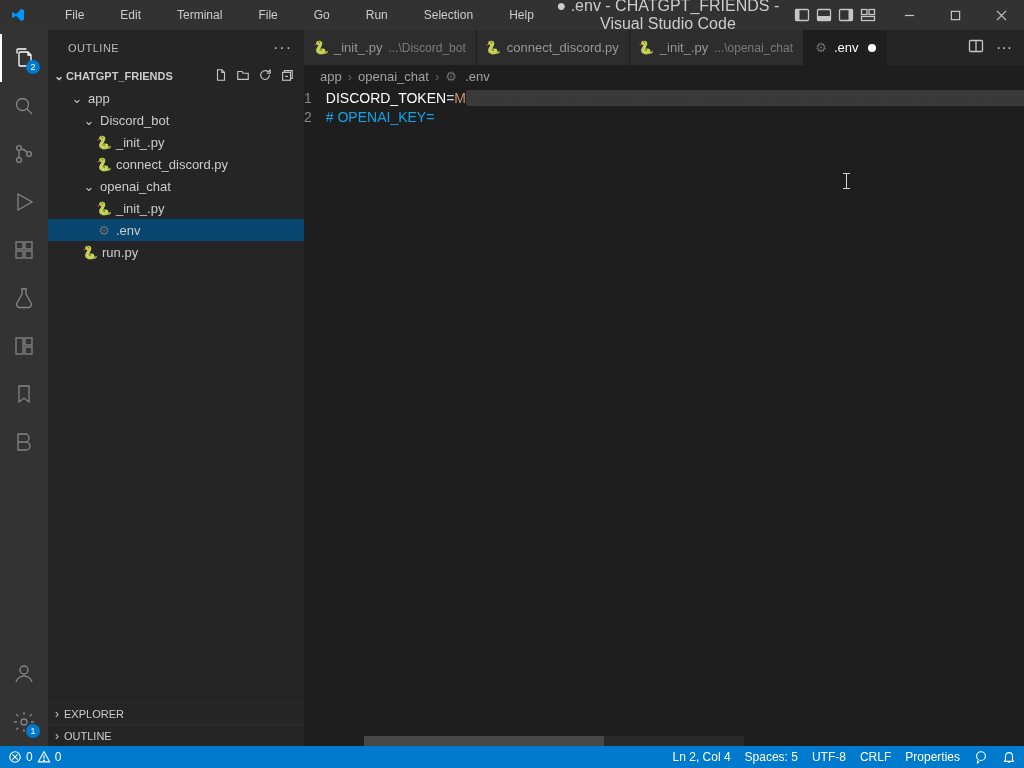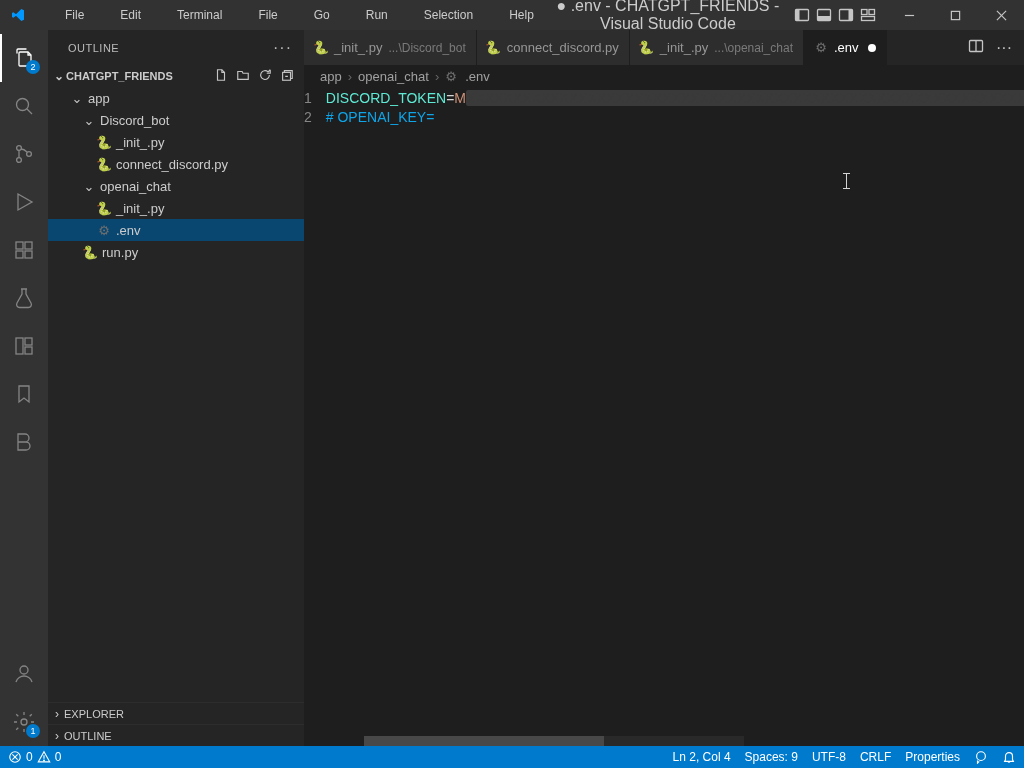--- a/index.html
+++ b/index.html
@@ -65,21 +65,21 @@
 
 .breadcrumbs { height: 22px; display: flex; align-items: center; gap: 6px; padding-left: 16px; font-size: 13px; color: #a0a0a0; }
 .breadcrumbs .sep { color: #666; }
 .breadcrumbs .bficon { width: 14px; display: inline-flex; }
 
 .code { flex: 1; display: flex; font-family: Consolas, "Courier New", monospace; font-size: 14px; position: relative; background: #1e1e1e; }
 .gutter { width: 50px; text-align: right; color: #858585; padding-right: 14px; padding-top: 2px; line-height: 19px; }
 .gutter div { height: 19px; }
 .lines { flex: 1; padding-top: 2px; line-height: 19px; position: relative; }
 .line { height: 19px; white-space: pre; }
-.tok-var { color: #5eead4; }
+.tok-var { color: #ffffff; }
 .tok-op { color: #d4d4d4; }
 .tok-val { color: #ce9178; }
 .tok-red { background: #3a3a3a; color: #3a3a3a; border-radius: 2px; }
 .tok-comment { color: #0ea5e9; }
 
 .cursor-i { position: absolute; width: 1px; height: 16px; background: #d4d4d4; }
 .cursor-i::before, .cursor-i::after { content: ""; position: absolute; left: -3px; width: 7px; height: 1px; background: #d4d4d4; }
 .cursor-i::before { top: 0; }
 .cursor-i::after { bottom: 0; }
 
@@ -376,21 +376,21 @@
     <span>0</span>
     <svg viewBox="0 0 16 16" fill="none" stroke="currentColor">
         <path d="M8 2l6.5 11.5h-13z"></path>
         <line x1="8" y1="6" x2="8" y2="10"></line>
         <circle cx="8" cy="12" r="0.5" fill="currentColor"></circle>
       </svg>
     <span>0</span>
   </div>
   <div class="spacer"></div>
   <div class="sb-item">Ln 2, Col 4</div>
-  <div class="sb-item">Spaces: 9</div>
+  <div class="sb-item">Spaces: 5</div>
   <div class="sb-item">UTF-8</div>
   <div class="sb-item">CRLF</div>
   <div class="sb-item">Properties</div>
   <div class="sb-item">
       <svg viewBox="0 0 16 16" fill="none" stroke="currentColor">
         <circle cx="8" cy="7" r="5"></circle>
         <path d="M6 13l-2 2v-3"></path>
       </svg>
     </div>
   <div class="sb-item">

